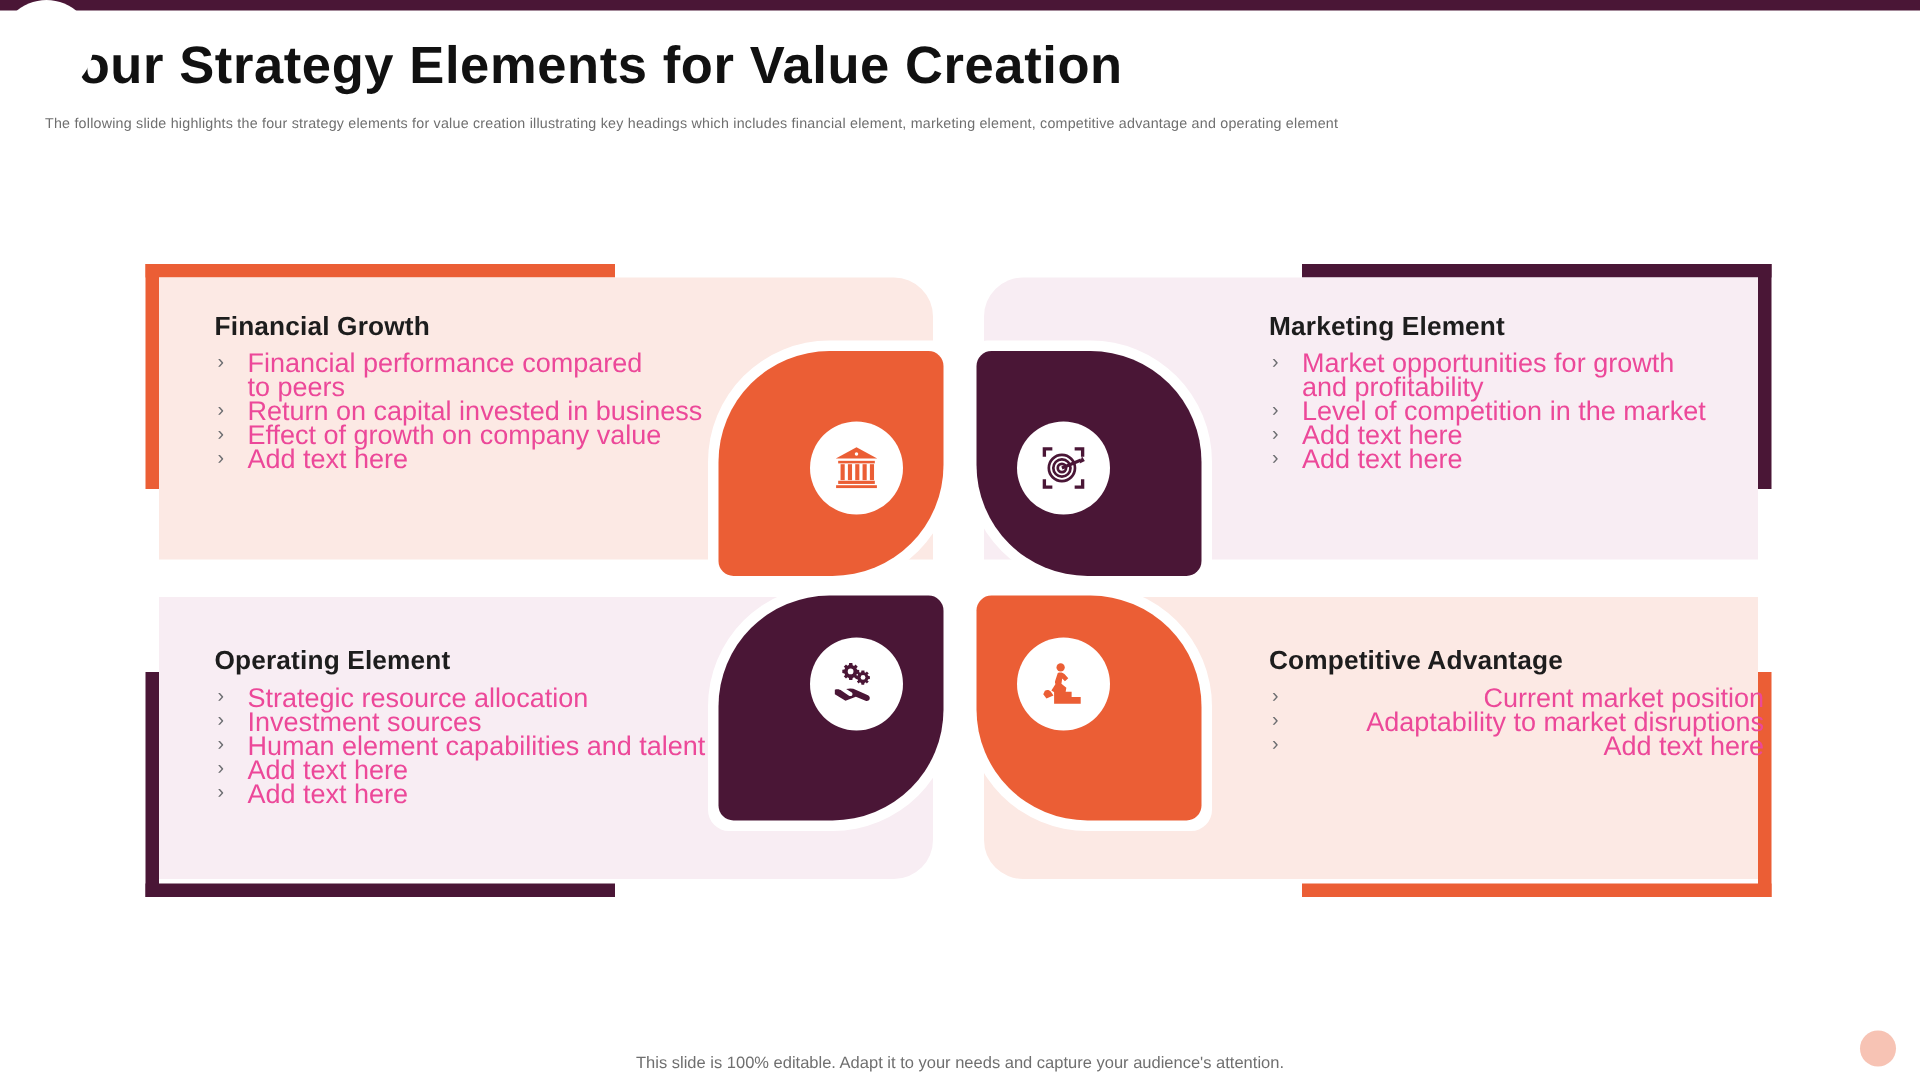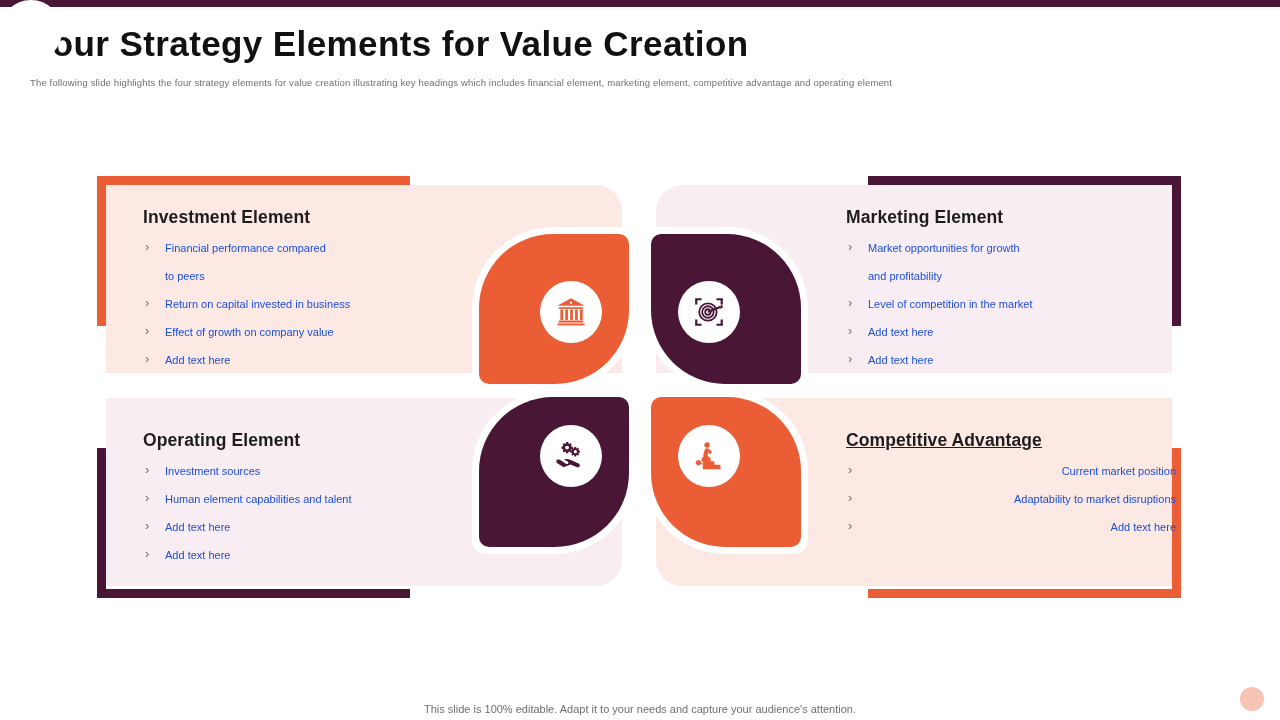--- a/index.html
+++ b/index.html
@@ -64,23 +64,23 @@
     letter-spacing: 0.1px;
     white-space: nowrap;
   }
 
   .bullets {
     position: absolute;
     list-style: none;
   }
   .bullets li {
     position: relative;
-    font-size: 11px;
-    line-height: 28px;
-    color: #1d4ed8;
+    font-size: 18px;
+    line-height: 16px;
+    color: #ec4899;
     padding-left: 22px;
     white-space: pre-line;
   }
   .bullets li::before {
     content: "\203A";
     position: absolute;
     left: 2px; top: -1px;
     font-size: 13px;
     color: #6d6e71;
   }
@@ -134,21 +134,21 @@
   <div class="slide-subtitle">The following slide highlights the four strategy elements for value creation illustrating key headings which includes financial element, marketing element, competitive advantage and operating element</div>
 
   <div>
 
     <div class="frame-h" style="left:97px; top:176px; width:313px; background:#EB5E35;"></div>
     <div class="frame-v" style="left:97px; top:176px; height:150px; background:#EB5E35;"></div>
 
     <div class="card-body" style="left:106px; top:185px; width:516px; height:188px;
                 background:#FCE9E4; border-radius:0 26px 0 0;"></div>
 
-    <div class="card-title" style="left:143px; top:207px;">Investment Element</div>
+    <div class="card-title" style="left:143px; top:207px;">Financial Growth</div>
 
     <ul class="bullets" style="left:143px; top:234px; width:330px;">
       <li>Financial performance compared
 to peers</li>
       <li>Return on capital invested in business</li>
       <li>Effect of growth on company value</li>
       <li>Add text here</li>
     </ul>
 
     <div style="position:absolute; left:472px; top:227px; width:164px; height:164px;
@@ -222,20 +222,21 @@
 
     <div class="frame-h" style="left:97px; top:589px; width:313px; background:#4A1636;"></div>
     <div class="frame-v" style="left:97px; top:448px; height:150px; background:#4A1636;"></div>
 
     <div class="card-body" style="left:106px; top:398px; width:516px; height:188px;
                 background:#F8EDF3; border-radius:0 0 26px 0;"></div>
 
     <div class="card-title" style="left:143px; top:430px;">Operating Element</div>
 
     <ul class="bullets" style="left:143px; top:457px; width:340px;">
+      <li>Strategic resource allocation</li>
       <li>Investment  sources</li>
       <li>Human element capabilities and talent</li>
       <li>Add text here</li>
       <li>Add text here</li>
     </ul>
 
     <div style="position:absolute; left:472px; top:390px; width:164px; height:164px;
                 border-radius:81px 14px 81px 14px; background:#ffffff;"></div>
 
     <div class="leaf tl" style="left:479px; top:397px; background:#4A1636;"></div>
@@ -254,21 +255,21 @@
   </div>
 
   <div>
 
     <div class="frame-h" style="left:868px; top:589px; width:313px; background:#EB5E35;"></div>
     <div class="frame-v" style="left:1172px; top:448px; height:150px; background:#EB5E35;"></div>
 
     <div class="card-body" style="left:656px; top:398px; width:516px; height:188px;
                 background:#FCE9E4; border-radius:0 0 0 26px;"></div>
 
-    <div class="card-title" style="left:846px; top:430px;text-decoration:underline;">Competitive Advantage</div>
+    <div class="card-title" style="left:846px; top:430px;">Competitive Advantage</div>
 
     <ul class="bullets" style="left:846px; top:457px; width:330px;text-align:right;">
       <li>Current market position</li>
       <li>Adaptability to market disruptions</li>
       <li>Add text here</li>
     </ul>
 
     <div style="position:absolute; left:644px; top:390px; width:164px; height:164px;
                 border-radius:14px 81px 14px 81px; background:#ffffff;"></div>
 

